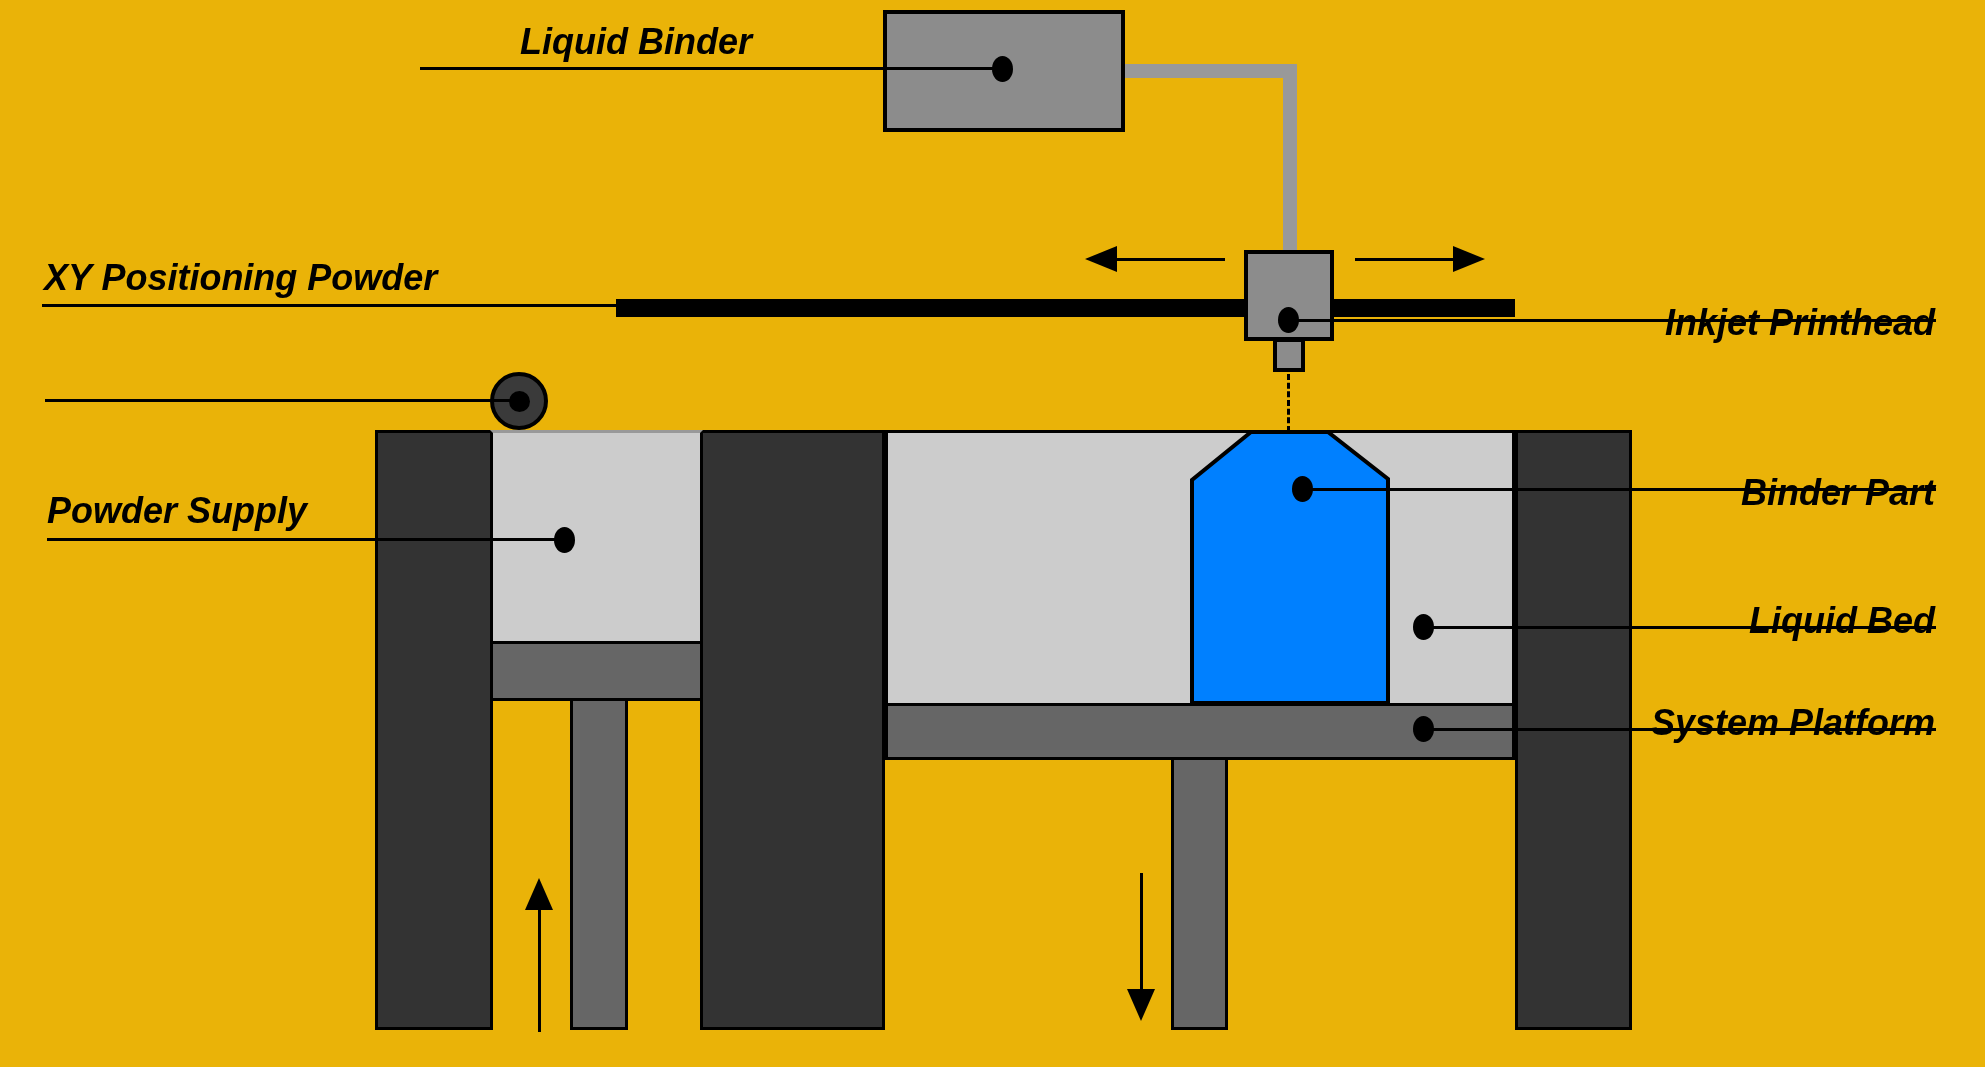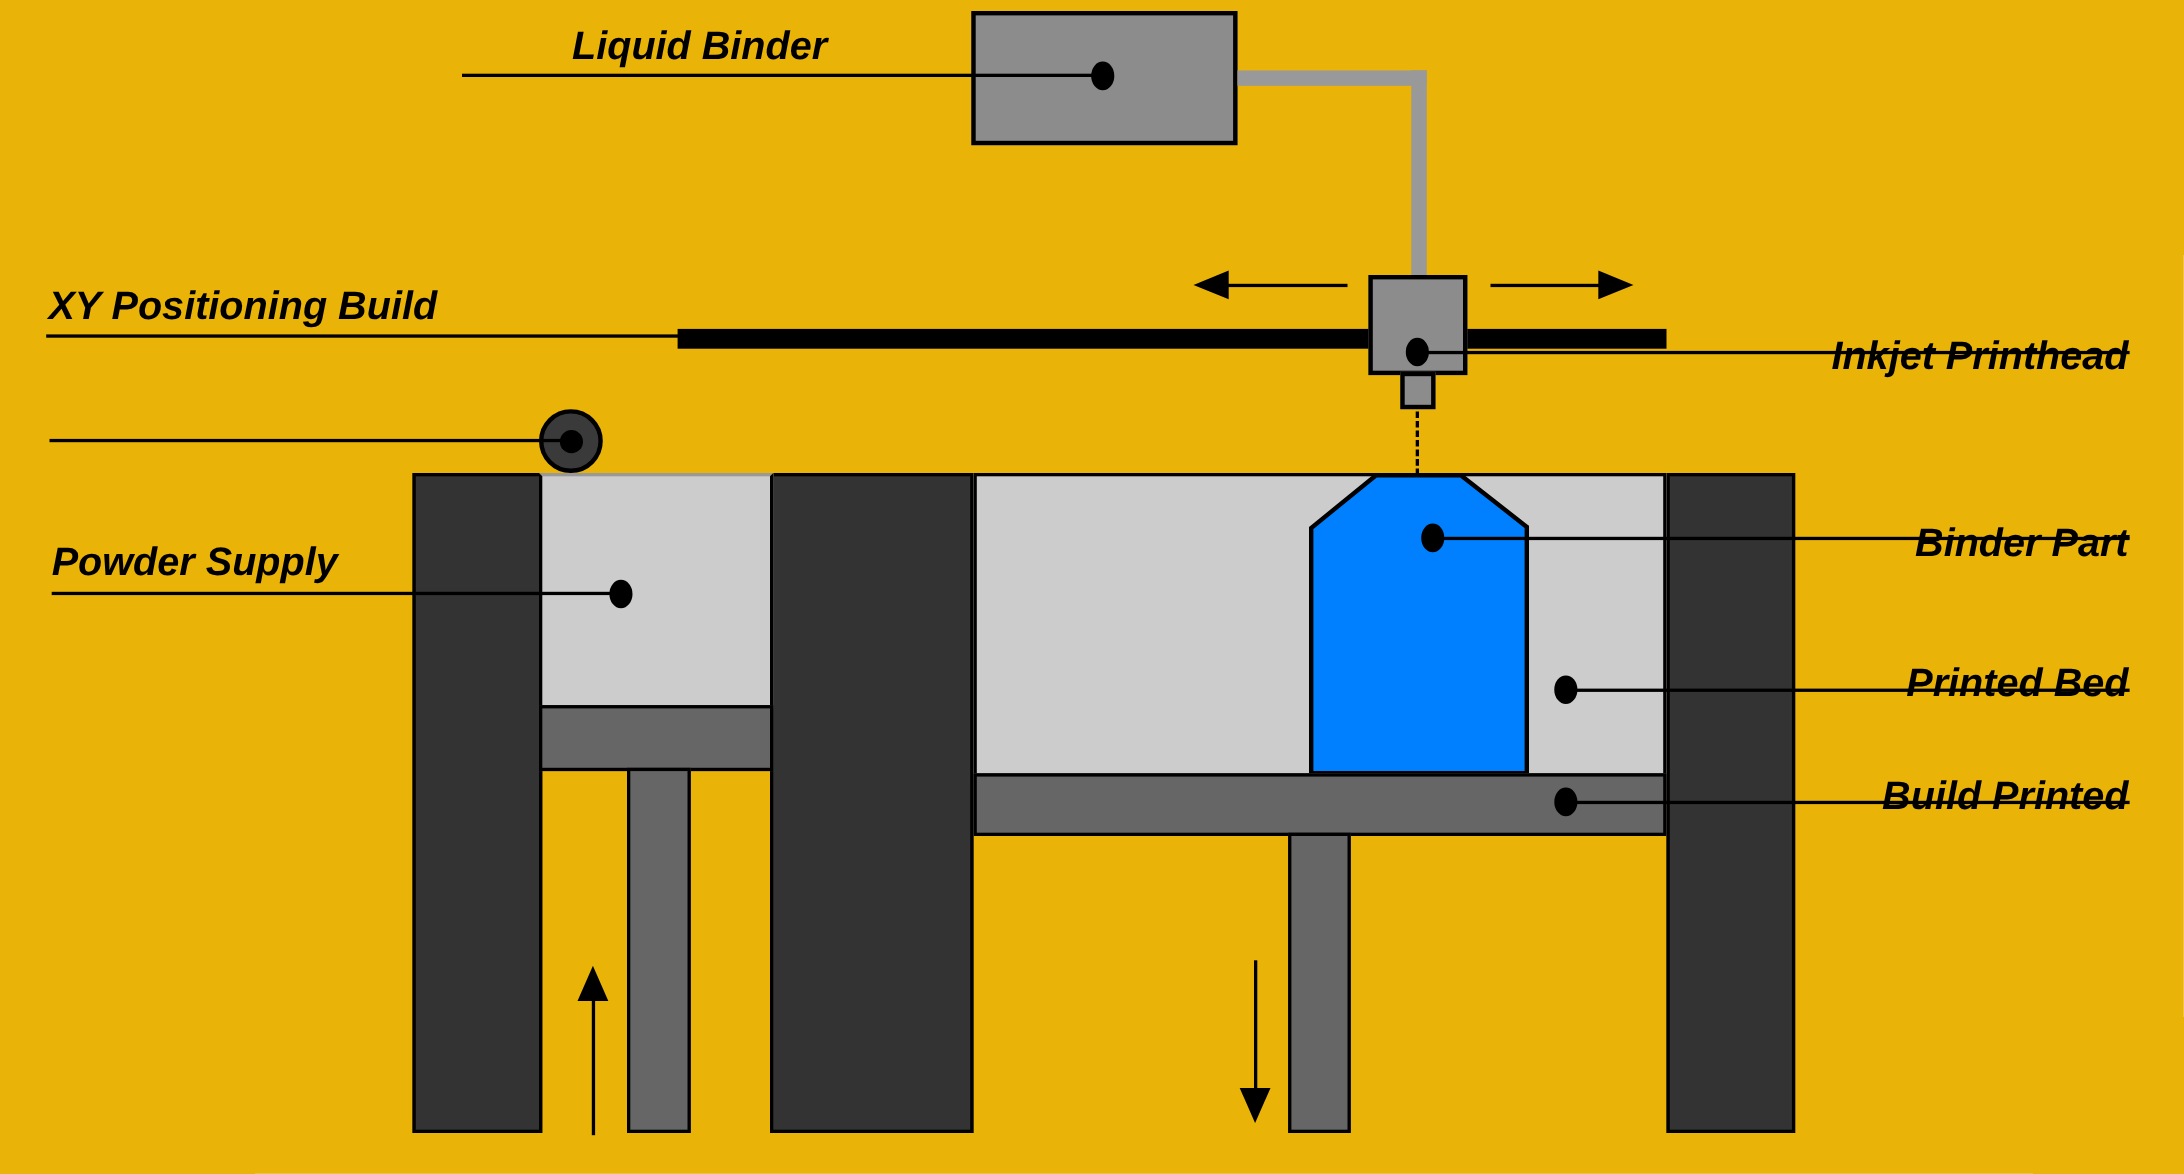--- a/index.html
+++ b/index.html
@@ -80,19 +80,19 @@
   <div class="lline" style="left:1303px;top:488px;width:633px;"></div>
   <div class="dot" style="left:1292px;top:476px;"></div>
 
   <div class="lline" style="left:1424px;top:626px;width:512px;"></div>
   <div class="dot" style="left:1413px;top:614px;"></div>
 
   <div class="lline" style="left:1424px;top:728px;width:512px;"></div>
   <div class="dot" style="left:1413px;top:716px;"></div>
 
   <div class="label" style="left:520px;top:22px;">Liquid Binder</div>
-  <div class="label" style="left:44px;top:258px;">XY Positioning Build</div>
+  <div class="label" style="left:44px;top:258px;">XY Positioning Powder</div>
   <div class="label" style="left:47px;top:491px;">Powder Supply</div>
   <div class="label right" style="left:1400px;top:272px;width:535px;">Inkjet Printhead</div>
   <div class="label right" style="left:1400px;top:442px;width:535px;">Binder Part</div>
-  <div class="label right" style="left:1400px;top:570px;width:535px;">Printed Bed</div>
-  <div class="label right" style="left:1400px;top:672px;width:535px;">Build Printed</div>
+  <div class="label right" style="left:1400px;top:570px;width:535px;">Liquid Bed</div>
+  <div class="label right" style="left:1400px;top:672px;width:535px;">System Platform</div>
 </div>
 
 </body></html>

